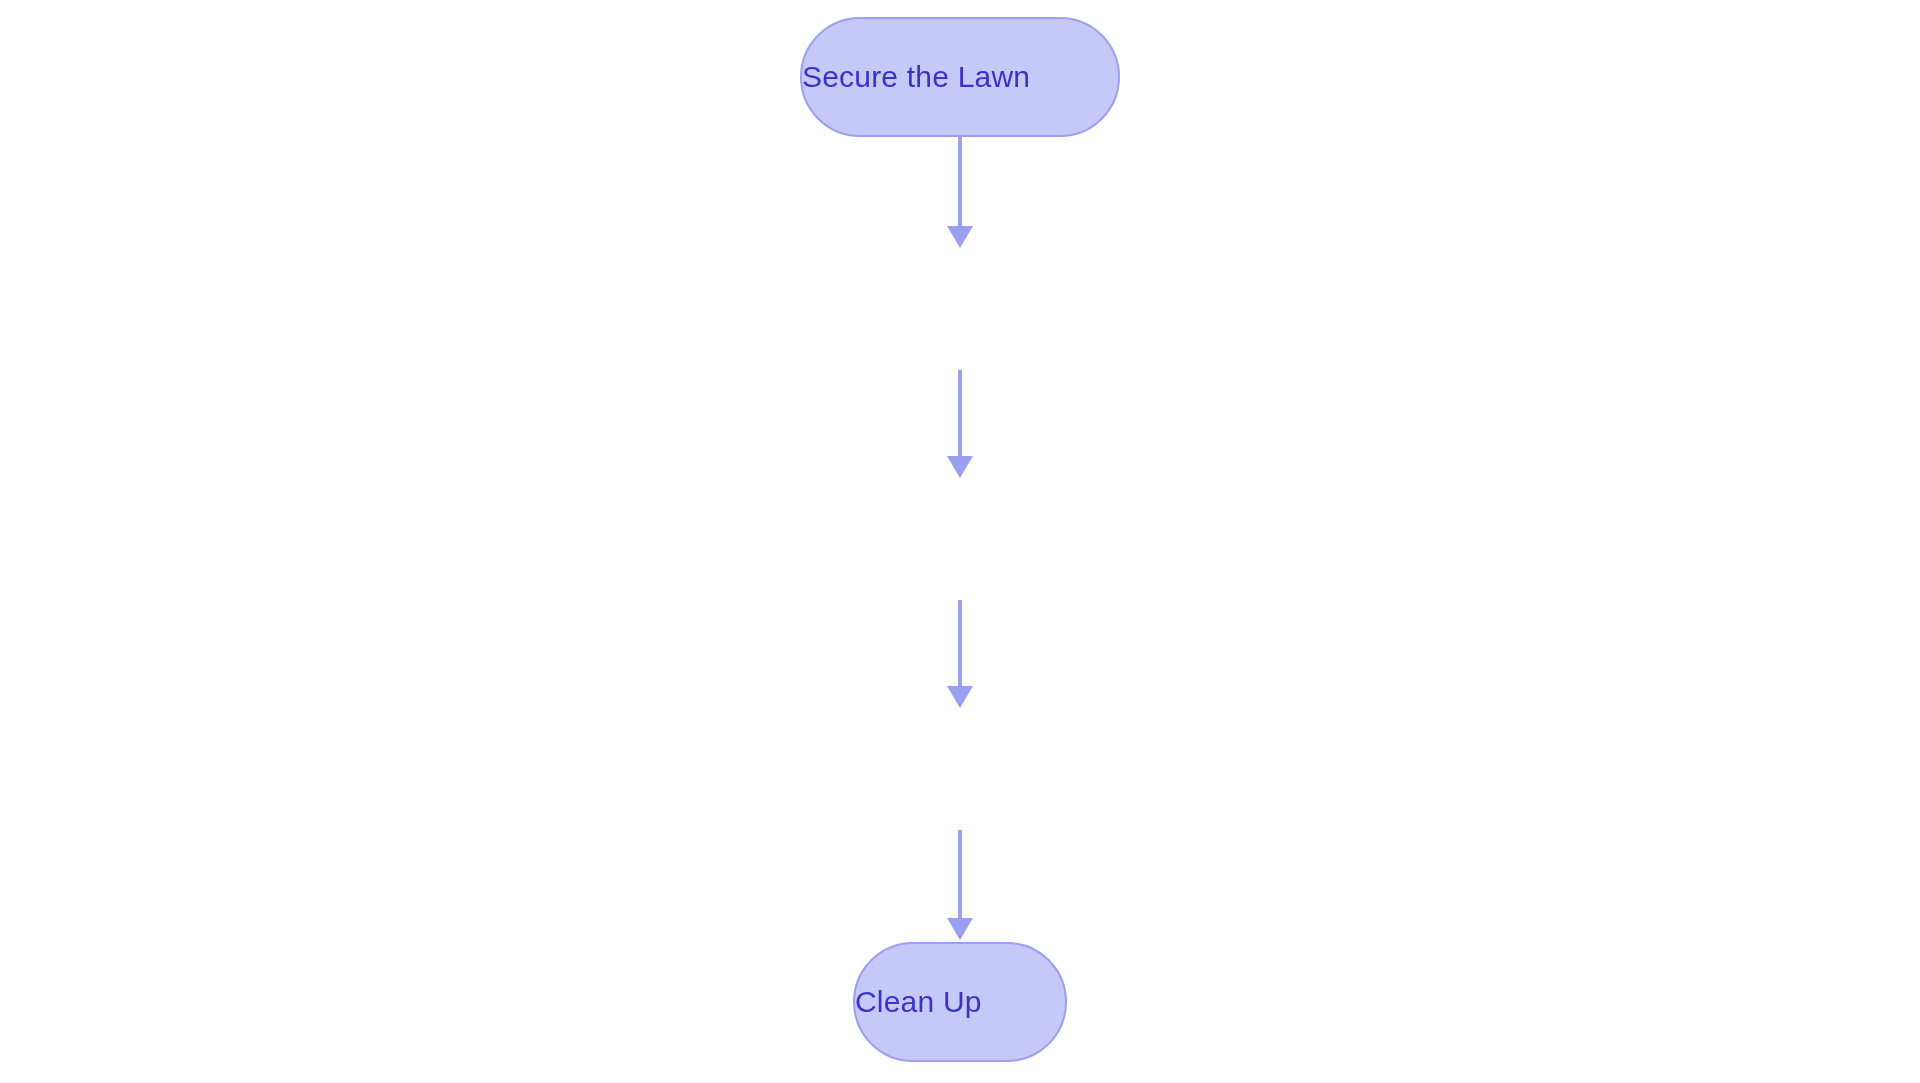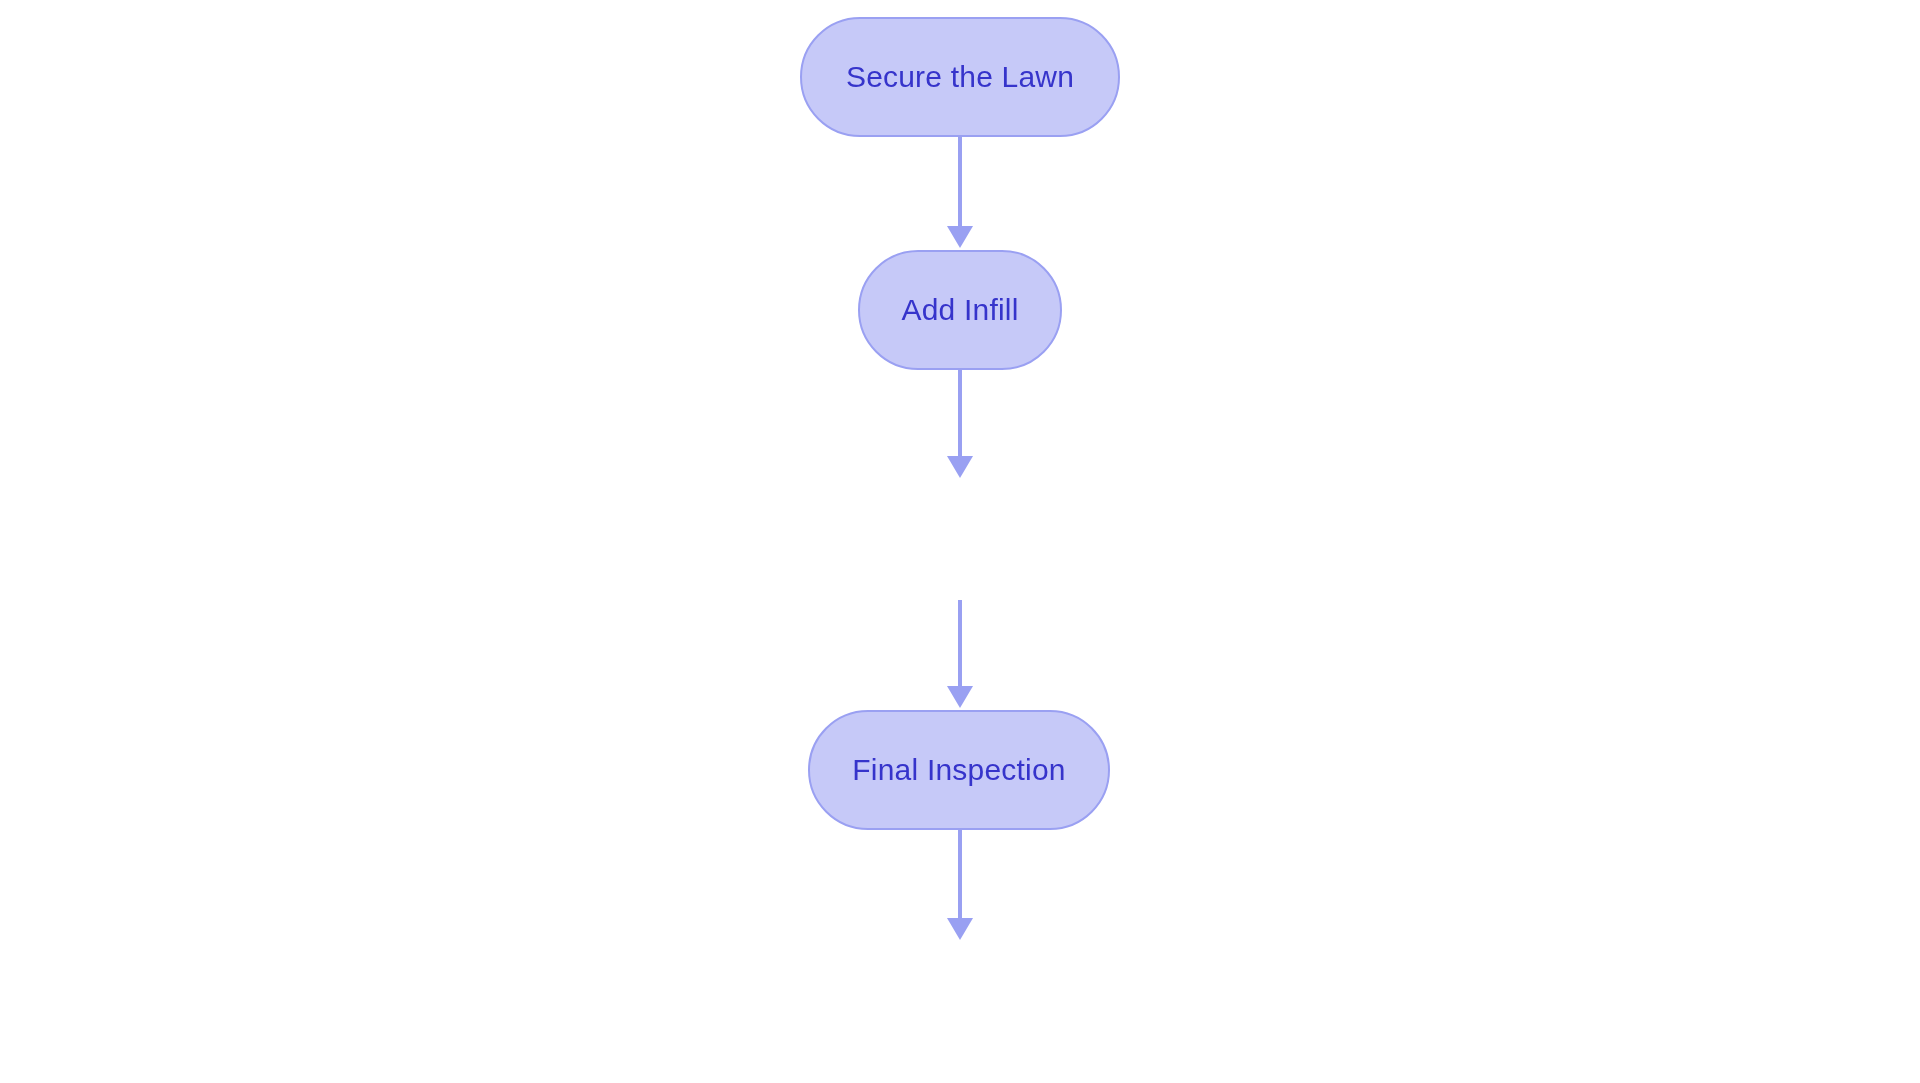--- a/index.html
+++ b/index.html
@@ -21,21 +21,20 @@
   }
   .flow-node {
     position: absolute;
     height: 120px;
     border-radius: 60px;
     background: var(--node-fill);
     border: 2px solid var(--node-border);
     box-sizing: border-box;
     display: flex;
     align-items: center;
-    justify-content: center;
     color: var(--node-text);
     font-size: 30px;
     font-weight: 400;
     letter-spacing: 0.2px;
     white-space: nowrap;
   }
   .node-1 { left: 800px; top: 17px;  width: 320px; }
   .node-2 { left: 858px; top: 250px; width: 204px; }
   .node-3 { left: 805px; top: 480px; width: 308px; }
   .node-4 { left: 808px; top: 710px; width: 302px; }
@@ -76,38 +75,35 @@
 
   <div class="flow-node node-1">
     <span>Secure the Lawn</span>
   </div>
 
   <div class="edge edge-1">
     <div class="edge-line"></div>
     <div class="edge-head"></div>
   </div>
 
-  <div class="flow-node node-2">
-    <span>Add Infill</span>
-  </div>
 
   <div class="edge edge-2">
     <div class="edge-line"></div>
     <div class="edge-head"></div>
   </div>
 
 
   <div class="edge edge-3">
     <div class="edge-line"></div>
     <div class="edge-head"></div>
   </div>
 
-  <div class="flow-node node-4">
-    <span>Final Inspection</span>
-  </div>
 
   <div class="edge edge-4">
     <div class="edge-line"></div>
     <div class="edge-head"></div>
   </div>
 
+  <div class="flow-node node-5">
+    <span>Clean Up</span>
+  </div>
 
 </div>
 
 </body></html>

